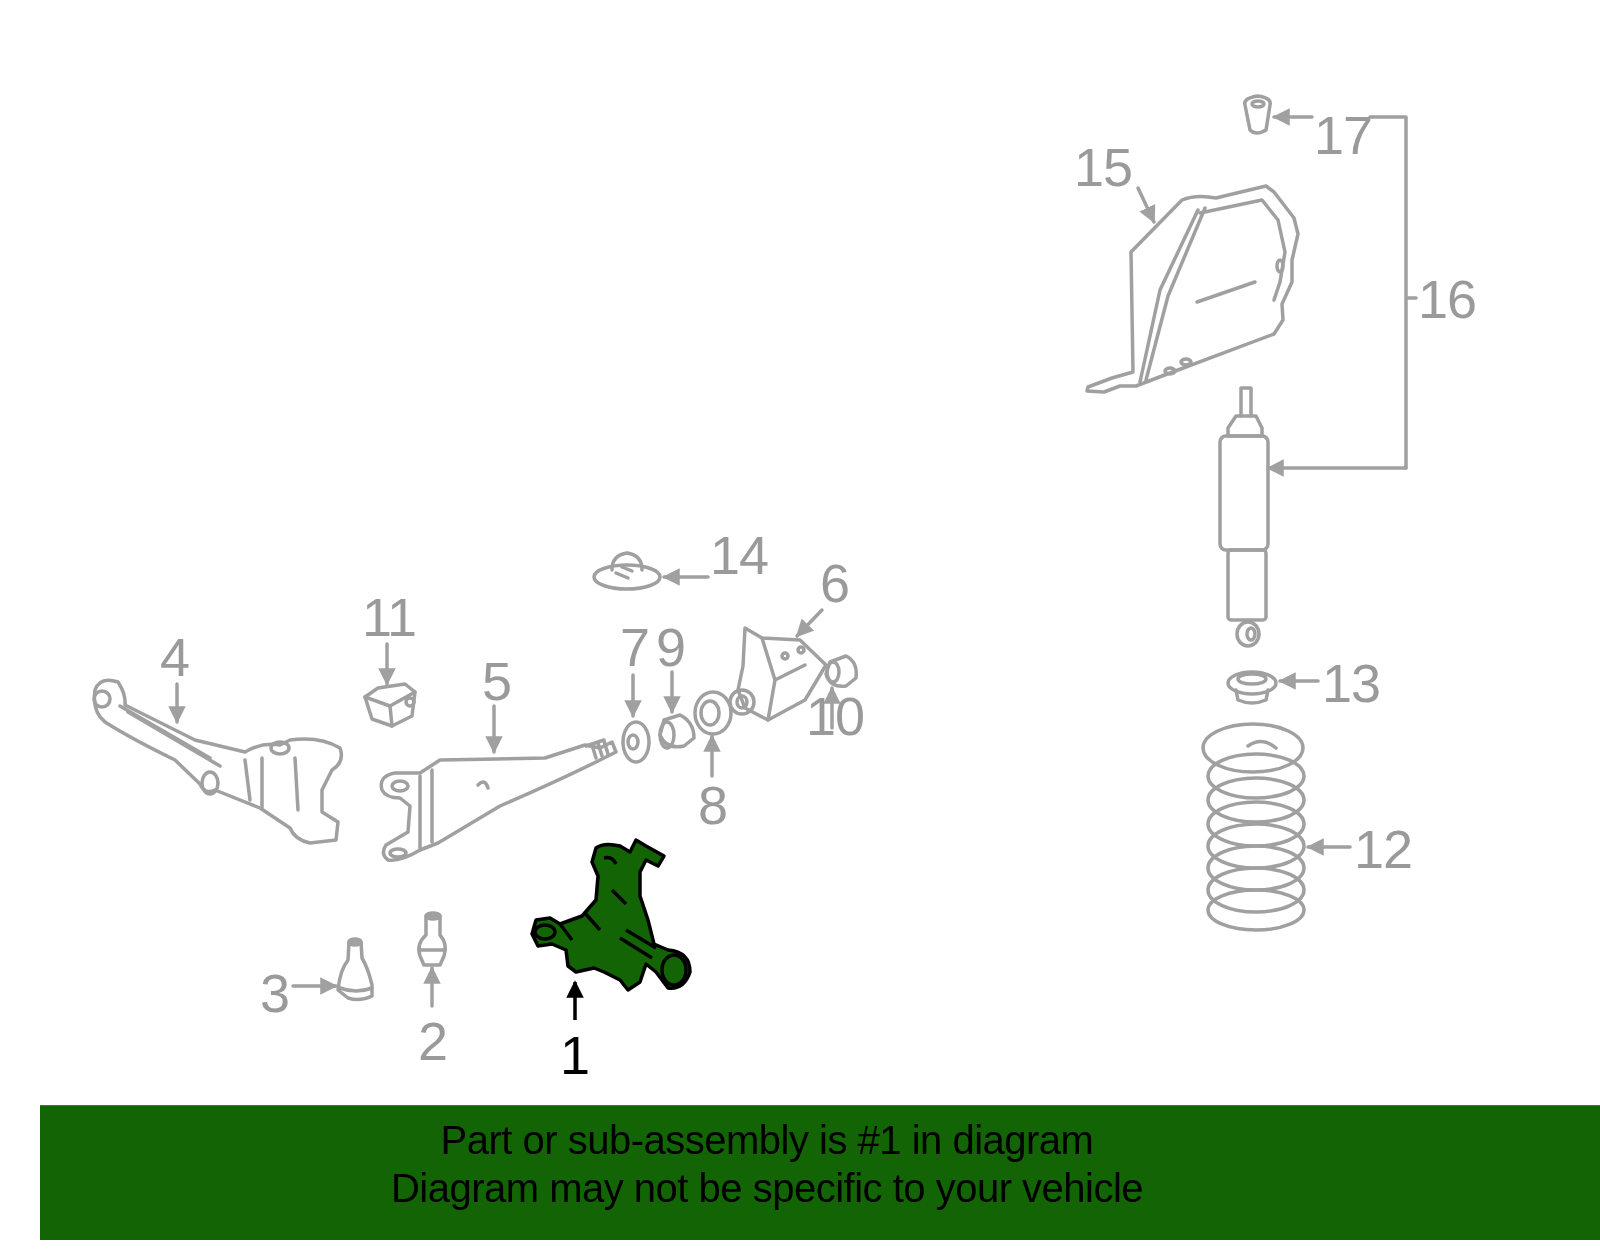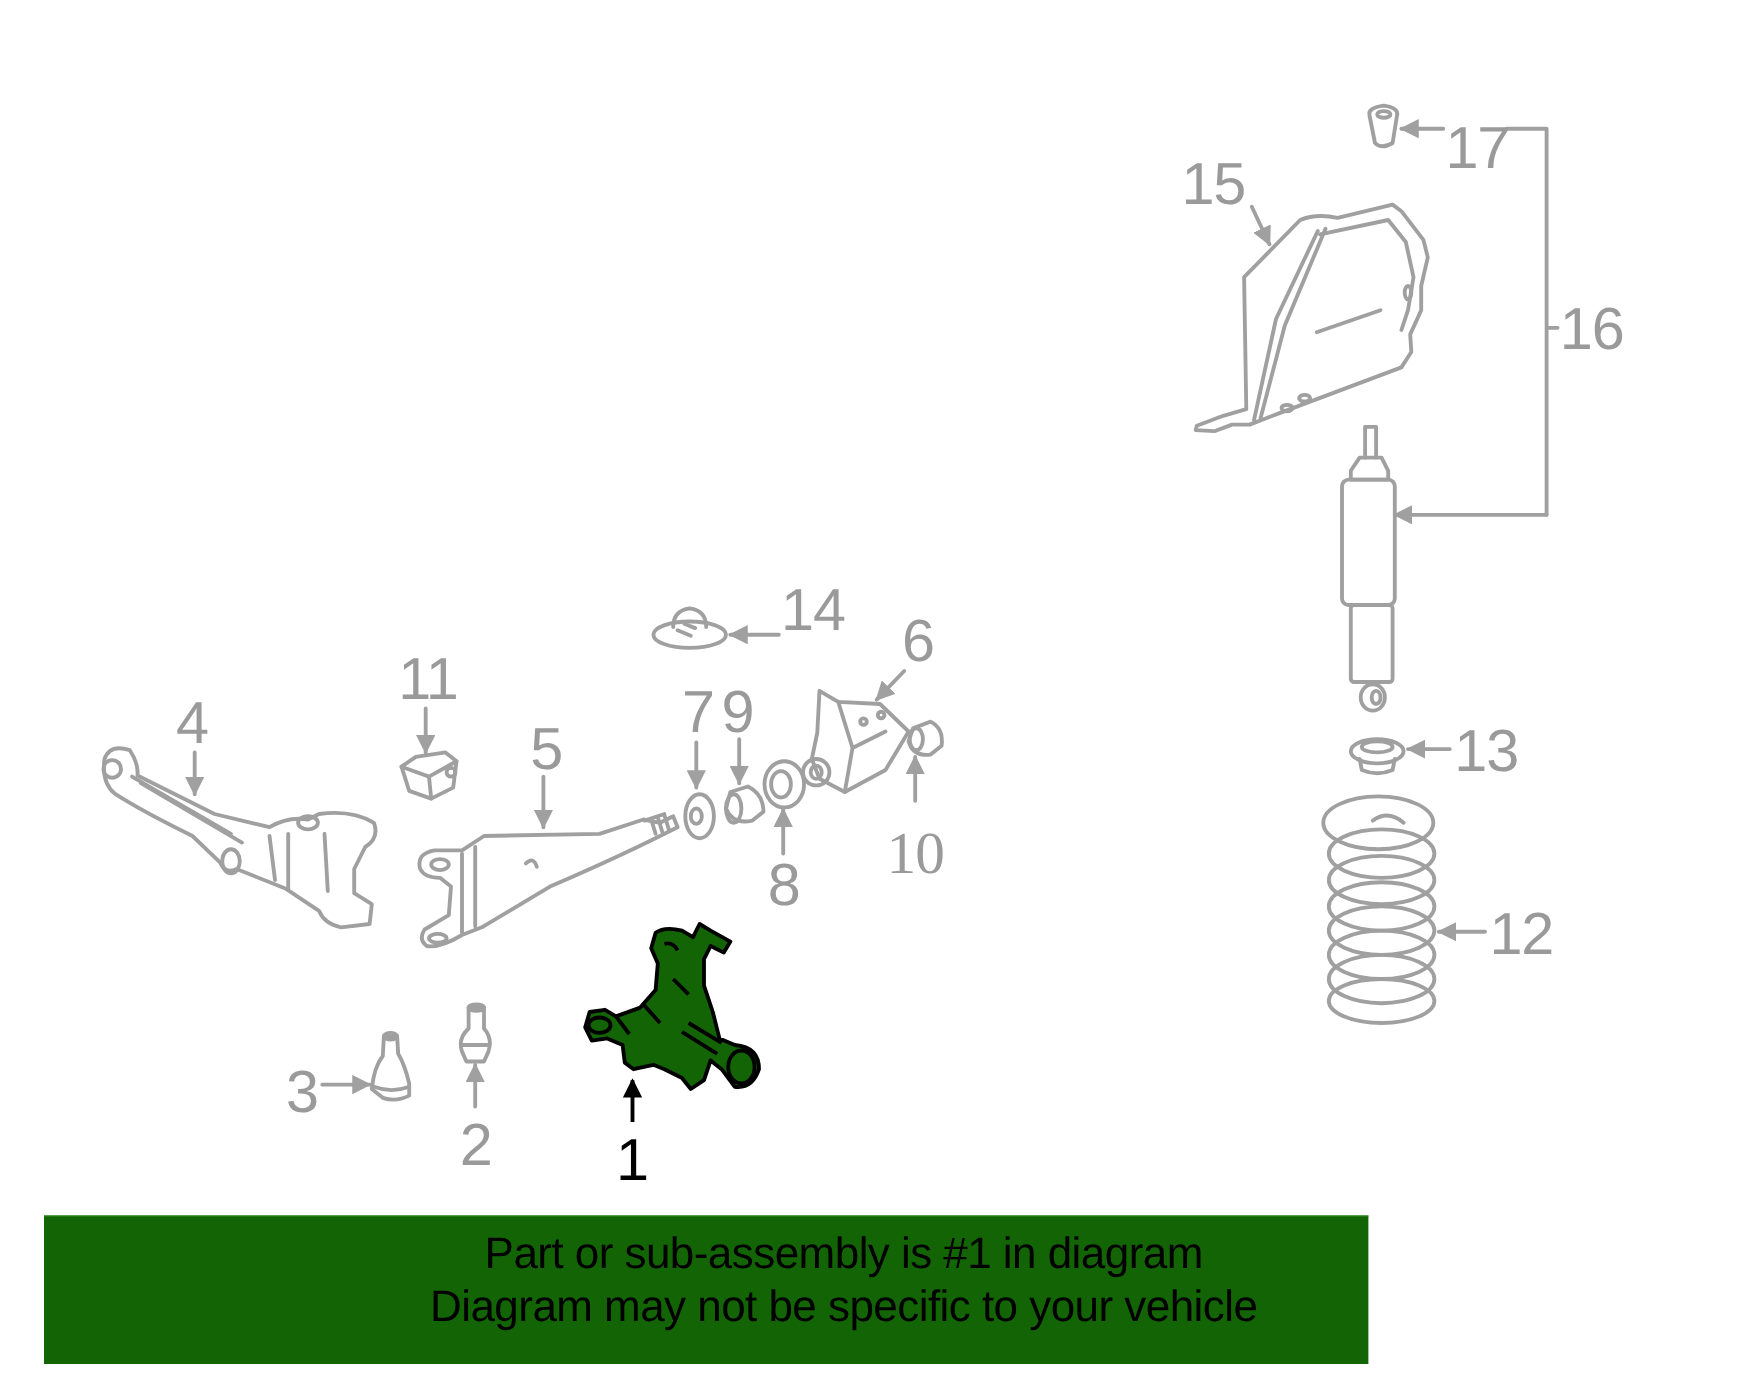--- a/index.html
+++ b/index.html
@@ -2,21 +2,21 @@
 <html><head>
 <meta charset="utf-8">
 <style>
   html, body { margin: 0; padding: 0; background: #ffffff; }
   body { width: 1600px; height: 1249px; position: relative; overflow: hidden;
          font-family: "Liberation Sans", sans-serif; }
   #diagram { position: absolute; left: 0; top: 0; width: 1600px; height: 1249px; }
   .callout { position: absolute; font-family: "Liberation Sans", sans-serif;
              font-size: 54px; line-height: 54px; color: #9a9a9a; letter-spacing: -1px; }
   .callout.active { color: #000000; }
-  .banner { position: absolute; left: 40px; top: 1105px; width: 1204px; height: 134px;
+  .banner { position: absolute; left: 40px; top: 1105px; width: 1561px; height: 134px;
             background: #136405; border-top: 1px solid #2a8a1a; }
   .banner-line { position: absolute; left: 0; width: 1454px; text-align: center;
                  font-family: "Liberation Sans", sans-serif; font-size: 40px;
                  line-height: 44px; color: #000000; letter-spacing: -0.5px; }
   .banner-line.l1 { top: 12px; }
   .banner-line.l2 { top: 60px; }
   .part-hit { cursor: pointer; }
 </style>
 </head>
 <body>
@@ -181,21 +181,21 @@
 
 <div class="callout active" style="left:560px;top:1028px;">1</div>
 <div class="callout" style="left:418px;top:1014px;">2</div>
 <div class="callout" style="left:260px;top:966px;">3</div>
 <div class="callout" style="left:160px;top:630px;">4</div>
 <div class="callout" style="left:482px;top:654px;">5</div>
 <div class="callout" style="left:820px;top:556px;">6</div>
 <div class="callout" style="left:620px;top:620px;">7</div>
 <div class="callout" style="left:698px;top:778px;">8</div>
 <div class="callout" style="left:656px;top:620px;">9</div>
-<div class="callout" style="left:806px;top:749px;font-family:Liberation Serif, serif;">10</div>
+<div class="callout" style="left:806px;top:689px;">10</div>
 <div class="callout" style="left:362px;top:590px;text-align:right;">11</div>
 <div class="callout" style="left:1354px;top:822px;">12</div>
 <div class="callout" style="left:1322px;top:656px;">13</div>
 <div class="callout" style="left:710px;top:528px;">14</div>
 <div class="callout" style="left:1074px;top:140px;">15</div>
 <div class="callout" style="left:1418px;top:272px;">16</div>
 <div class="callout" style="left:1314px;top:108px;">17</div>
 
 <div class="banner">
   <div class="banner-line l1">Part or sub-assembly is #1 in diagram</div>

